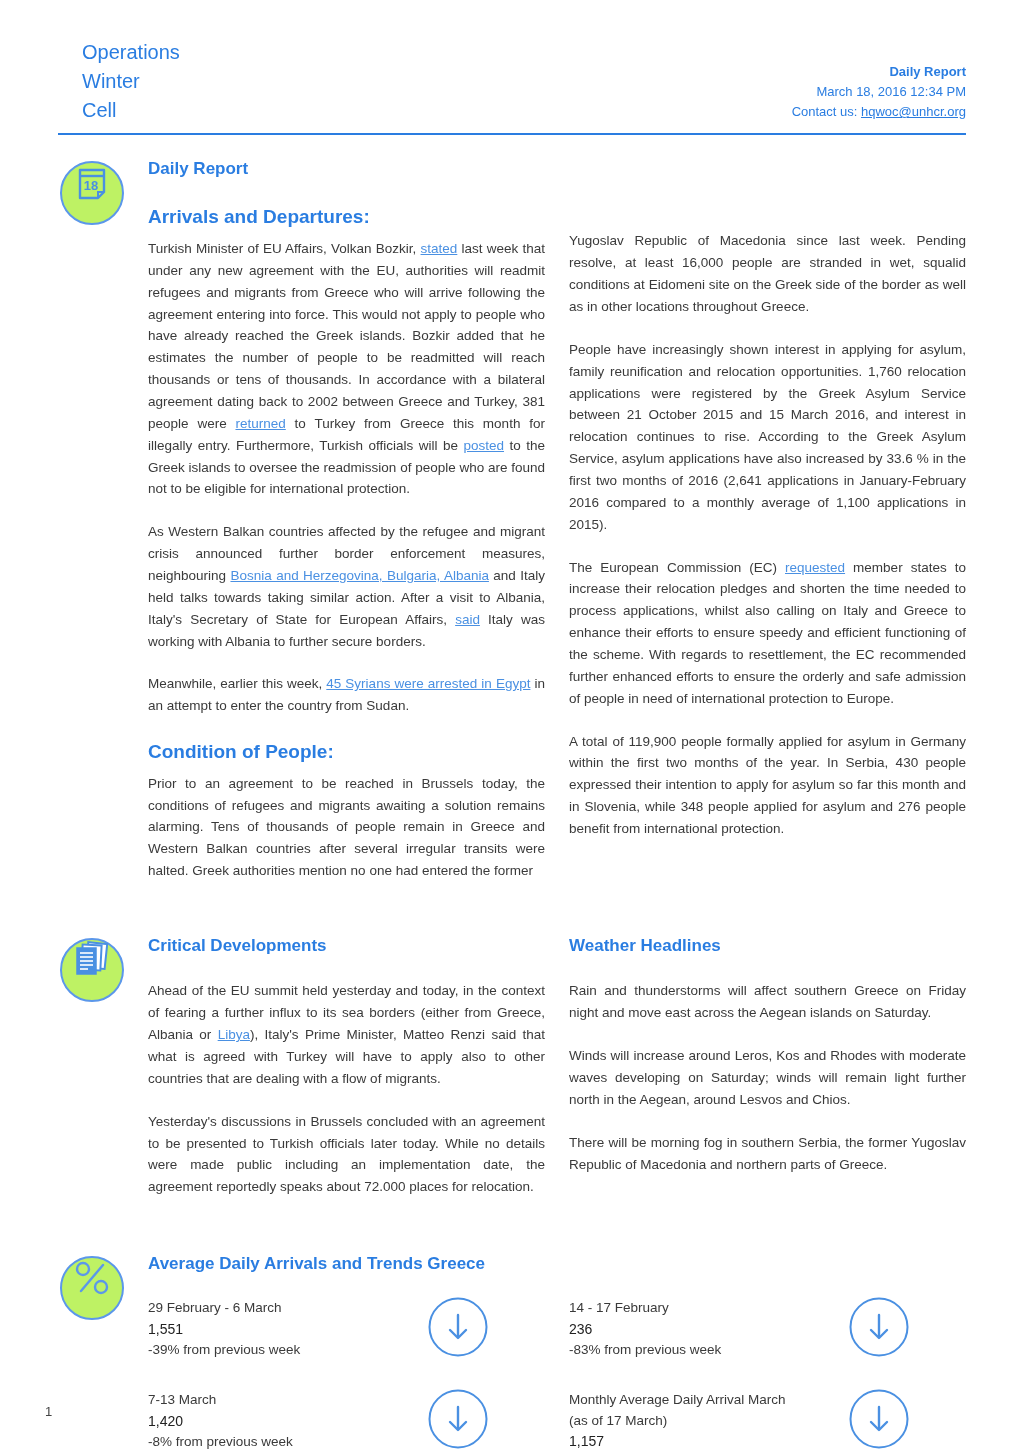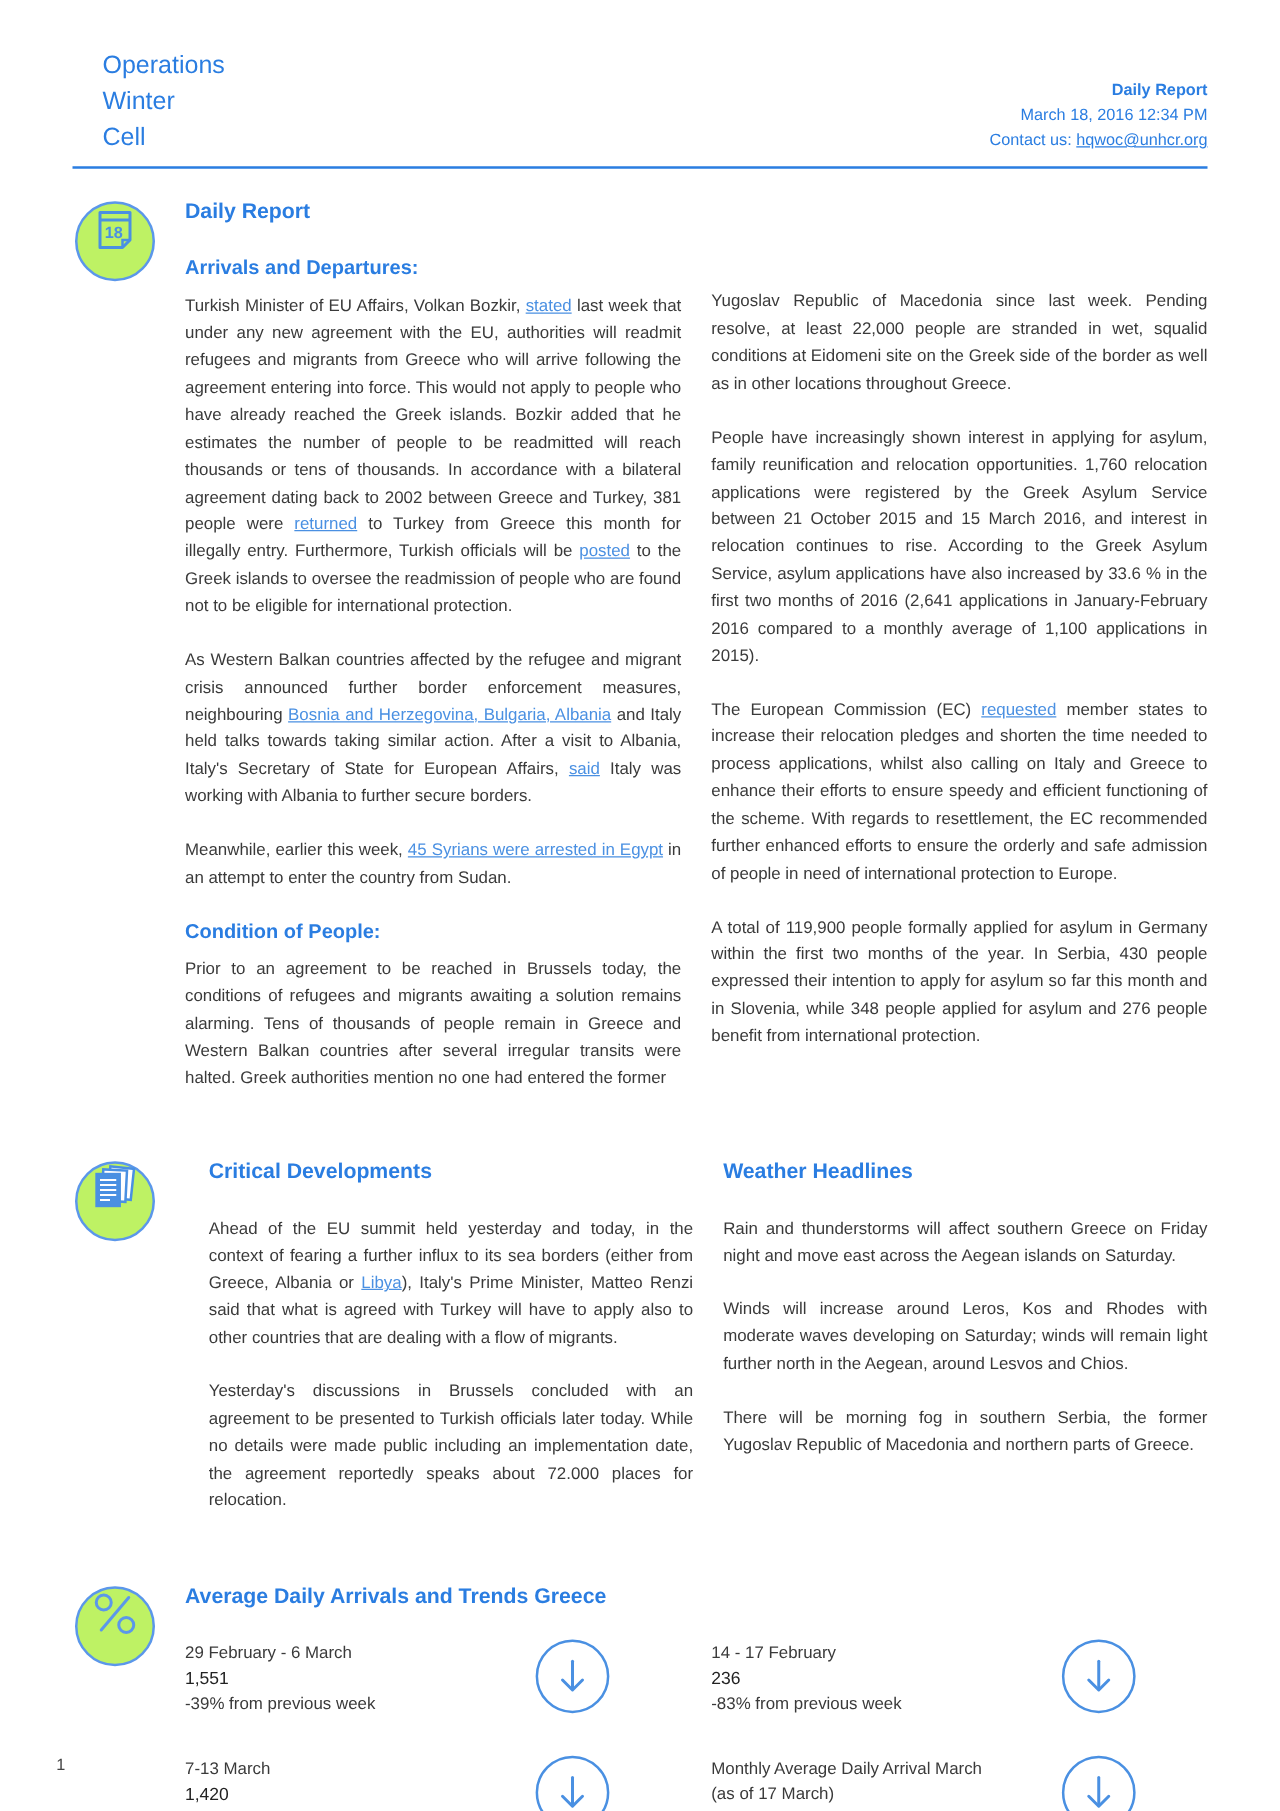--- a/index.html
+++ b/index.html
@@ -20,37 +20,37 @@
   .logo{width:88px;flex:none;text-align:center;}
   .logo svg{display:block;margin:0 auto;}
   .header-title{margin-left:26px;flex:1;font-size:20px;color:var(--accent);line-height:1.45;font-weight:400;}
   .header-meta{text-align:right;font-size:13px;color:var(--accent);line-height:1.55;margin-top:24px;}
   .meta-title{font-weight:bold;}
   .meta-contact a{color:var(--accent);text-decoration:underline;cursor:pointer;}
   .rule{margin:8px 58px 0 58px;border-top:2px solid var(--accent);}
   
   .report-section{display:flex;padding:0 58px 0 60px;}
   .sec1{margin-top:24px;}
-  .sec2{margin-top:54px;gap:19px;}
+  .sec2{margin-top:54px;}
   .sec3{margin-top:56px;}
   .icon-col{width:88px;flex:none;padding-top:2px;}
   .circle-icon{
     width:64px;height:64px;border:2px solid var(--icon);border-radius:50%;
     display:flex;align-items:flex-start;justify-content:center;background:#bef264;
   }
   .section-body{flex:1;min-width:0;}
   .section-heading{
     font-size:17px;font-weight:bold;color:var(--accent);
     margin:0 0 24px 0;line-height:1.2;
   }
   .two-col{display:grid;grid-template-columns:1fr 1fr;column-gap:24px;}
   .col{min-width:0;}
   .col-offset{padding-top:27px;}
   .subheading{
-    font-size:16px;font-weight:bold;color:var(--accent);
+    font-size:19px;font-weight:bold;color:var(--accent);
     margin:0 0 7px 0;line-height:1.45;
   }
   p.body-p{
     font-size:13.5px;line-height:1.62;color:var(--body);
     text-align:justify;margin:0 0 21px 0;
   }
   p.body-p:last-child{margin-bottom:0;}
   .inline-link{color:var(--link);text-decoration:underline;cursor:pointer;}
   
   .stats-grid{display:grid;grid-template-columns:1fr 1fr;column-gap:24px;row-gap:28px;margin-top:2px;}
@@ -98,21 +98,21 @@
       <div class="two-col">
         <div class="col">
           <h2 class="subheading">Arrivals and Departures:</h2>
           <p class="body-p">Turkish Minister of EU Affairs, Volkan Bozkir, <a href="#" class="inline-link">stated</a> last week that under any new agreement with the EU, authorities will readmit refugees and migrants from Greece who will arrive following the agreement entering into force. This would not apply to people who have already reached the Greek islands. Bozkir added that he estimates the number of people to be readmitted will reach thousands or tens of thousands. In accordance with a bilateral agreement dating back to 2002 between Greece and Turkey, 381 people were <a href="#" class="inline-link">returned</a> to Turkey from Greece this month for illegally entry. Furthermore, Turkish officials will be <a href="#" class="inline-link">posted</a> to the Greek islands to oversee the readmission of people who are found not to be eligible for international protection.</p>
           <p class="body-p">As Western Balkan countries affected by the refugee and migrant crisis announced further border enforcement measures, neighbouring <a href="#" class="inline-link">Bosnia and Herzegovina, Bulgaria, Albania</a> and Italy held talks towards taking similar action. After a visit to Albania, Italy's Secretary of State for European Affairs, <a href="#" class="inline-link">said</a> Italy was working with Albania to further secure borders.</p>
           <p class="body-p">Meanwhile, earlier this week, <a href="#" class="inline-link">45 Syrians were arrested in Egypt</a> in an attempt to enter the country from Sudan.</p>
           <h2 class="subheading">Condition of People:</h2>
           <p class="body-p">Prior to an agreement to be reached in Brussels today, the conditions of refugees and migrants awaiting a solution remains alarming. Tens of thousands of people remain in Greece and Western Balkan countries after several irregular transits were halted. Greek authorities mention no one had entered the former</p>
         </div>
         <div class="col col-offset">
-          <p class="body-p">Yugoslav Republic of Macedonia since last week. Pending resolve, at least 22,000 people are stranded in wet, squalid conditions at Eidomeni site on the Greek side of the border as well as in other locations throughout Greece.</p>
+          <p class="body-p">Yugoslav Republic of Macedonia since last week. Pending resolve, at least 16,000 people are stranded in wet, squalid conditions at Eidomeni site on the Greek side of the border as well as in other locations throughout Greece.</p>
           <p class="body-p">People have increasingly shown interest in applying for asylum, family reunification and relocation opportunities. 1,760 relocation applications were registered by the Greek Asylum Service between 21 October 2015 and 15 March 2016, and interest in relocation continues to rise. According to the Greek Asylum Service, asylum applications have also increased by 33.6 % in the first two months of 2016 (2,641 applications in January-February 2016 compared to a monthly average of 1,100 applications in 2015).</p>
           <p class="body-p">The European Commission (EC) <a href="#" class="inline-link">requested</a> member states to increase their relocation pledges and shorten the time needed to process applications, whilst also calling on Italy and Greece to enhance their efforts to ensure speedy and efficient functioning of the scheme. With regards to resettlement, the EC recommended further enhanced efforts to ensure the orderly and safe admission of people in need of international protection to Europe.</p>
           <p class="body-p">A total of 119,900 people formally applied for asylum in Germany within the first two months of the year. In Serbia, 430 people expressed their intention to apply for asylum so far this month and in Slovenia, while 348 people applied for asylum and 276 people benefit from international protection.</p>
         </div>
       </div>
     </div>
   </section>
 
   <section class="report-section sec2">
     <div class="icon-col">

